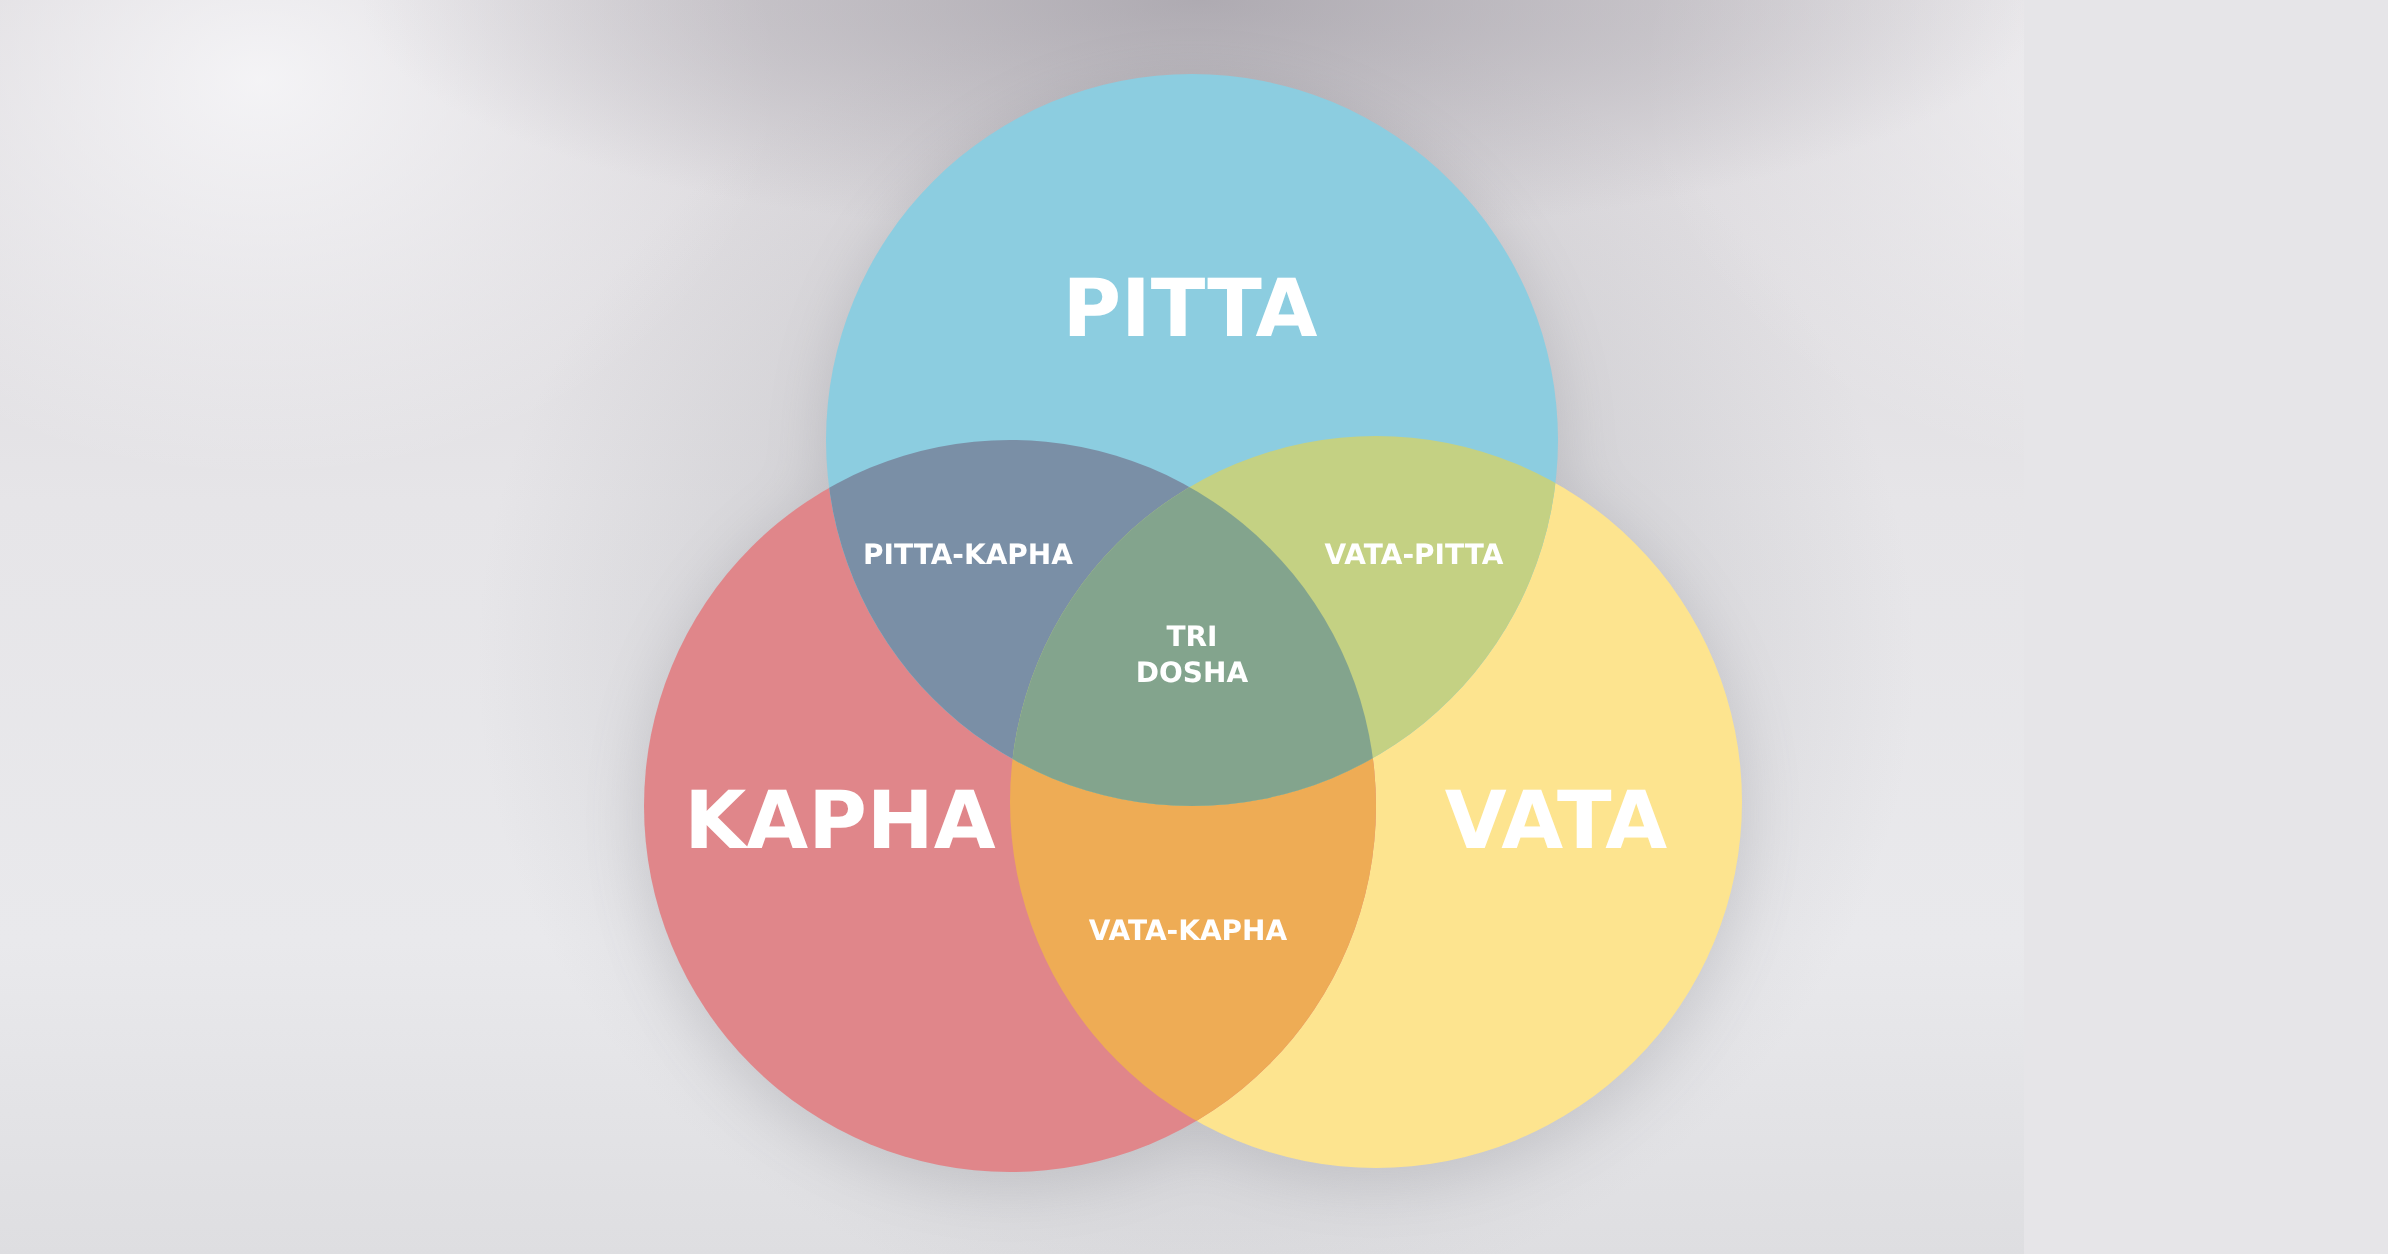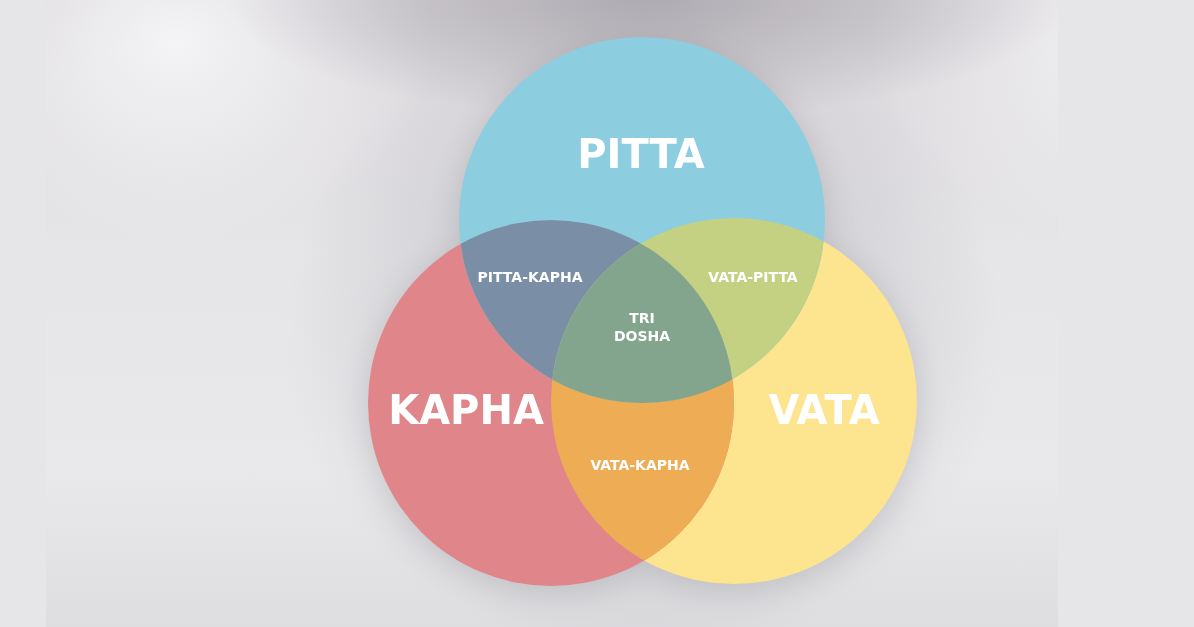--- a/index.html
+++ b/index.html
@@ -1,21 +1,21 @@
 <!DOCTYPE html>
 <html><head>
   <meta charset="utf-8">
   <style>
     html, body { margin: 0; padding: 0; }
     body {
       width: 1194px; height: 627px; overflow: hidden;
       background: #e6e5e8;
       font-family: "DejaVu Sans", "Liberation Sans", sans-serif;
     }
-    .stage { position: relative; width: 1012px; height: 627px; margin-left: 46px; }
+    .stage { position: relative; width: 1012px; height: 627px; }
     .bg {
       position: absolute; inset: 0;
       background:
         radial-gradient(ellipse 420px 120px at 600px 0px, rgba(160,156,164,0.75), rgba(160,156,164,0) 100%),
         radial-gradient(ellipse 360px 330px at 598px 330px, rgba(150,150,156,0.55), rgba(150,150,156,0) 100%),
         radial-gradient(ellipse 260px 200px at 130px 40px, rgba(250,250,252,0.8), rgba(250,250,252,0) 100%),
         radial-gradient(ellipse 260px 200px at 1080px 40px, rgba(250,250,252,0.7), rgba(250,250,252,0) 100%),
         linear-gradient(180deg, #d9d6da 0%, #e6e5e8 40%, #e9e9ec 75%, #dedee1 100%);
     }
     svg.venn { position: absolute; left: 0; top: 0; }

